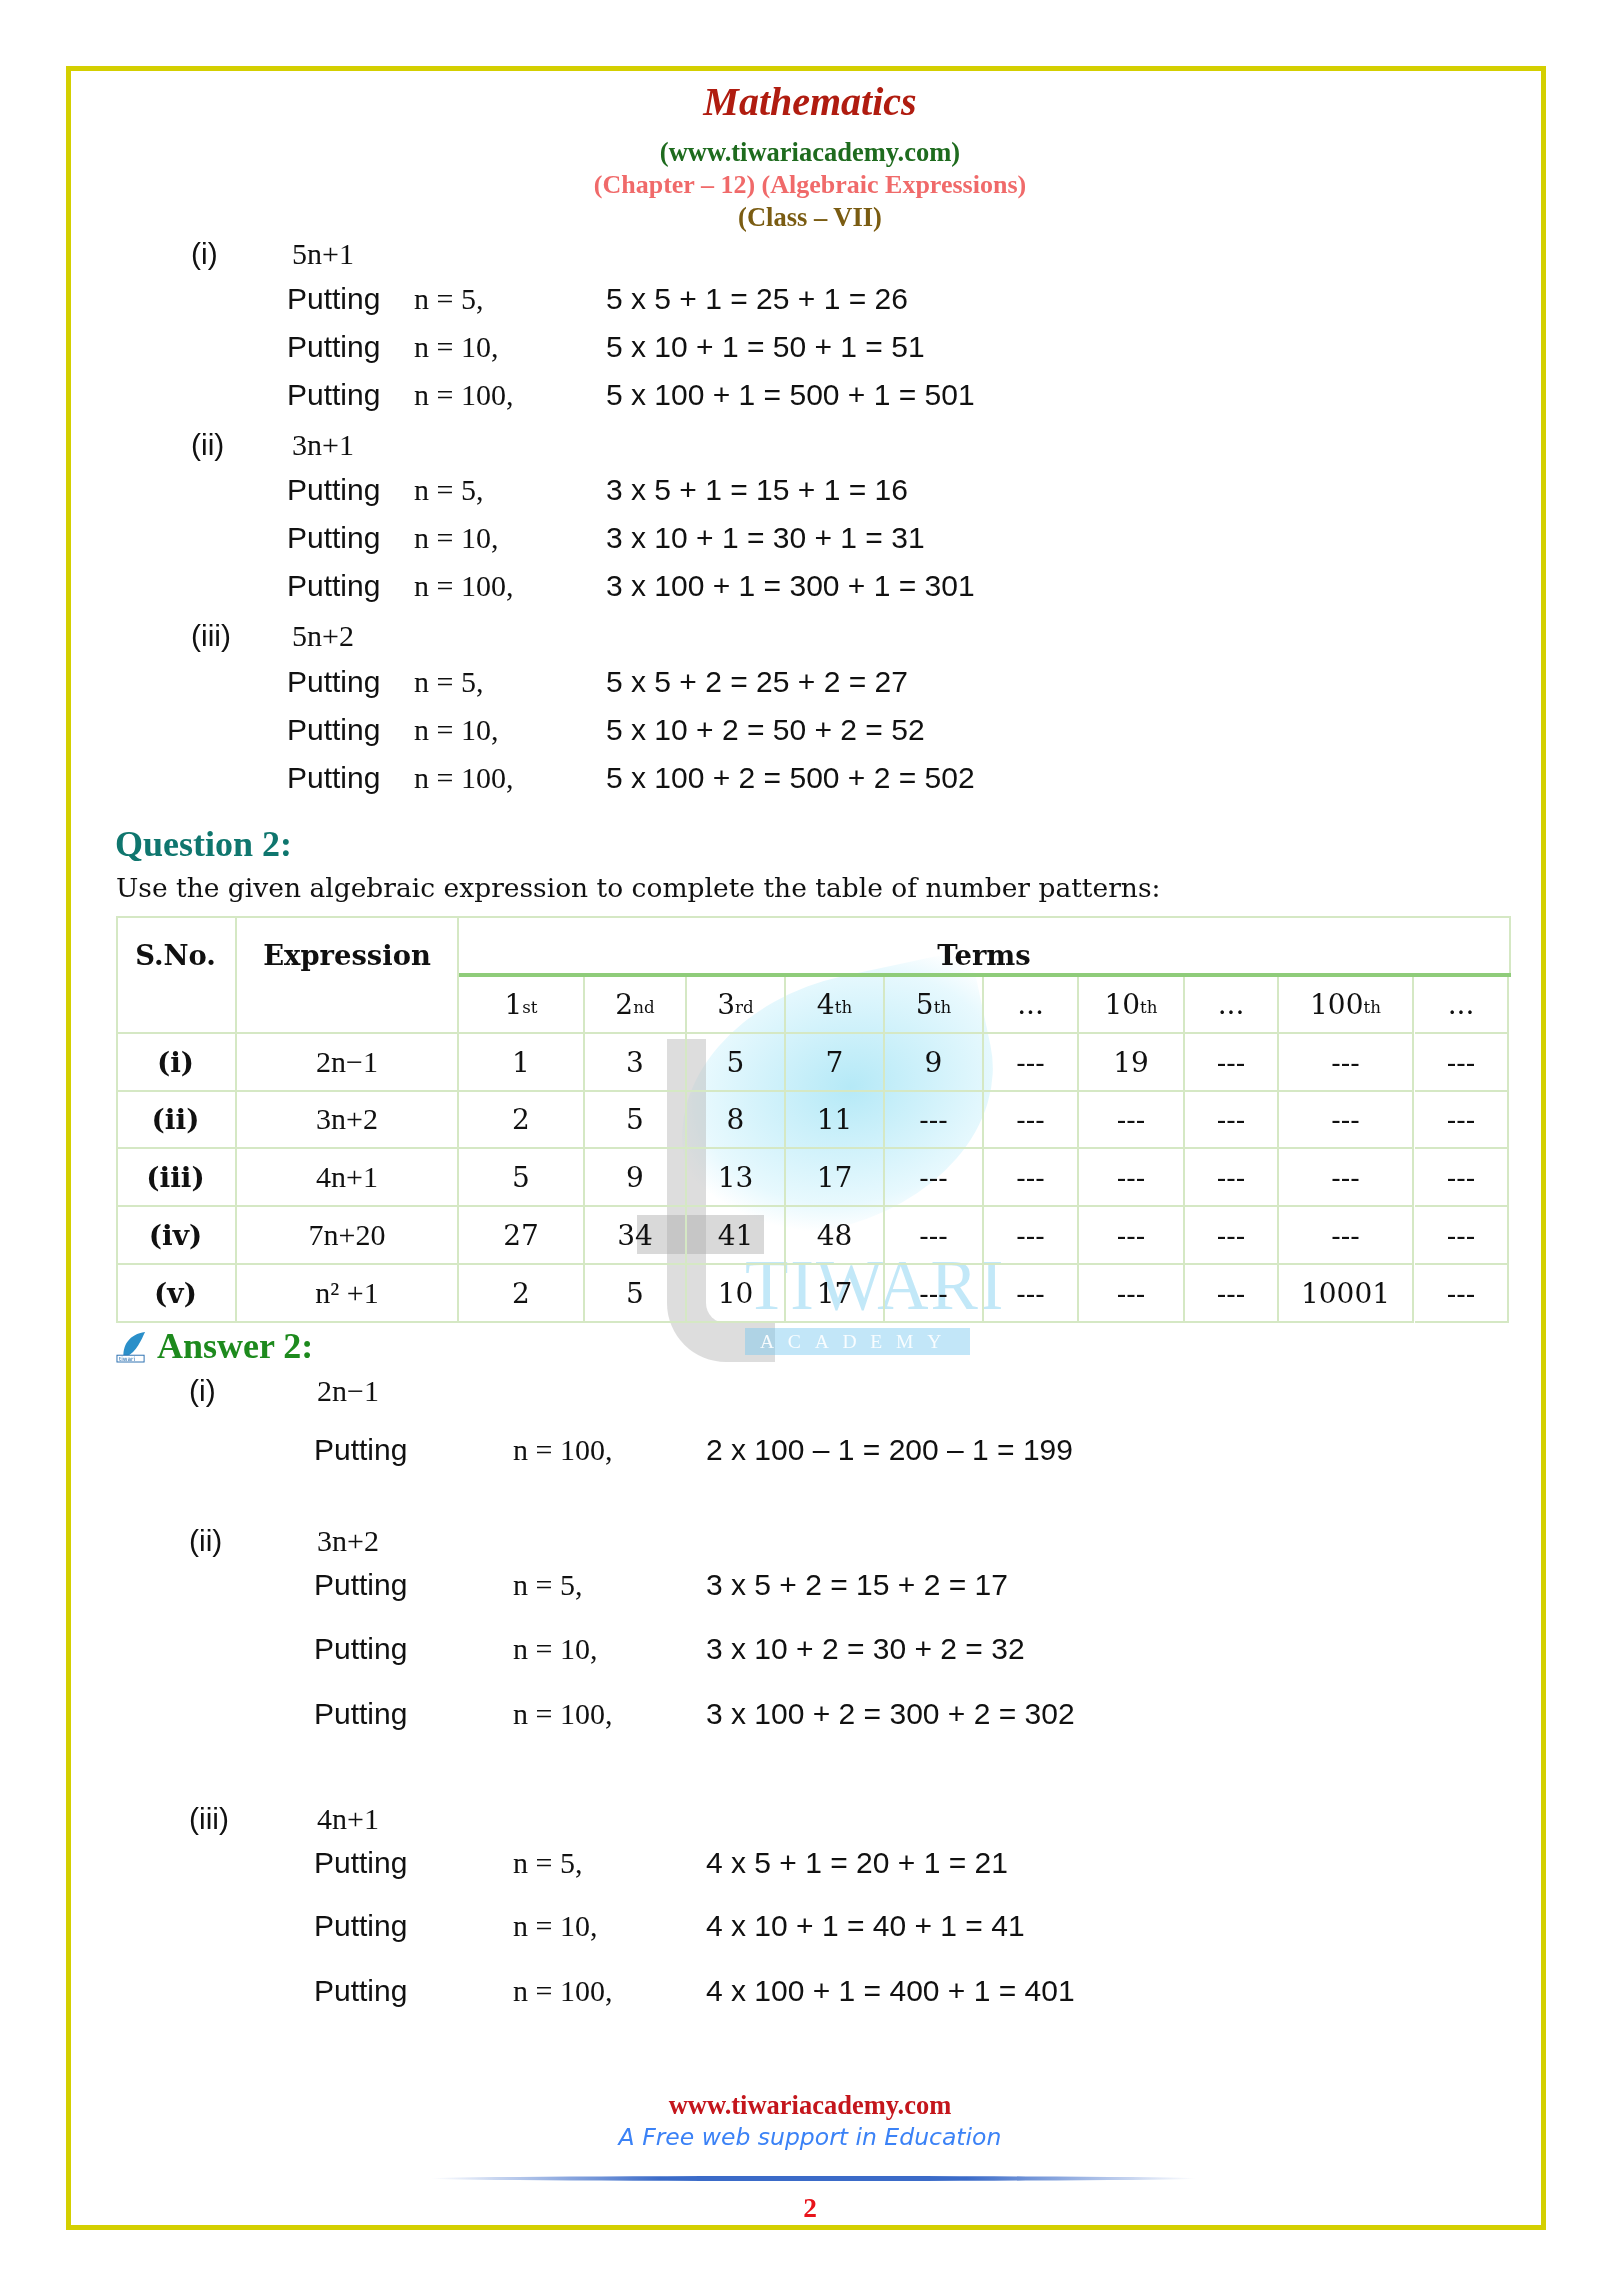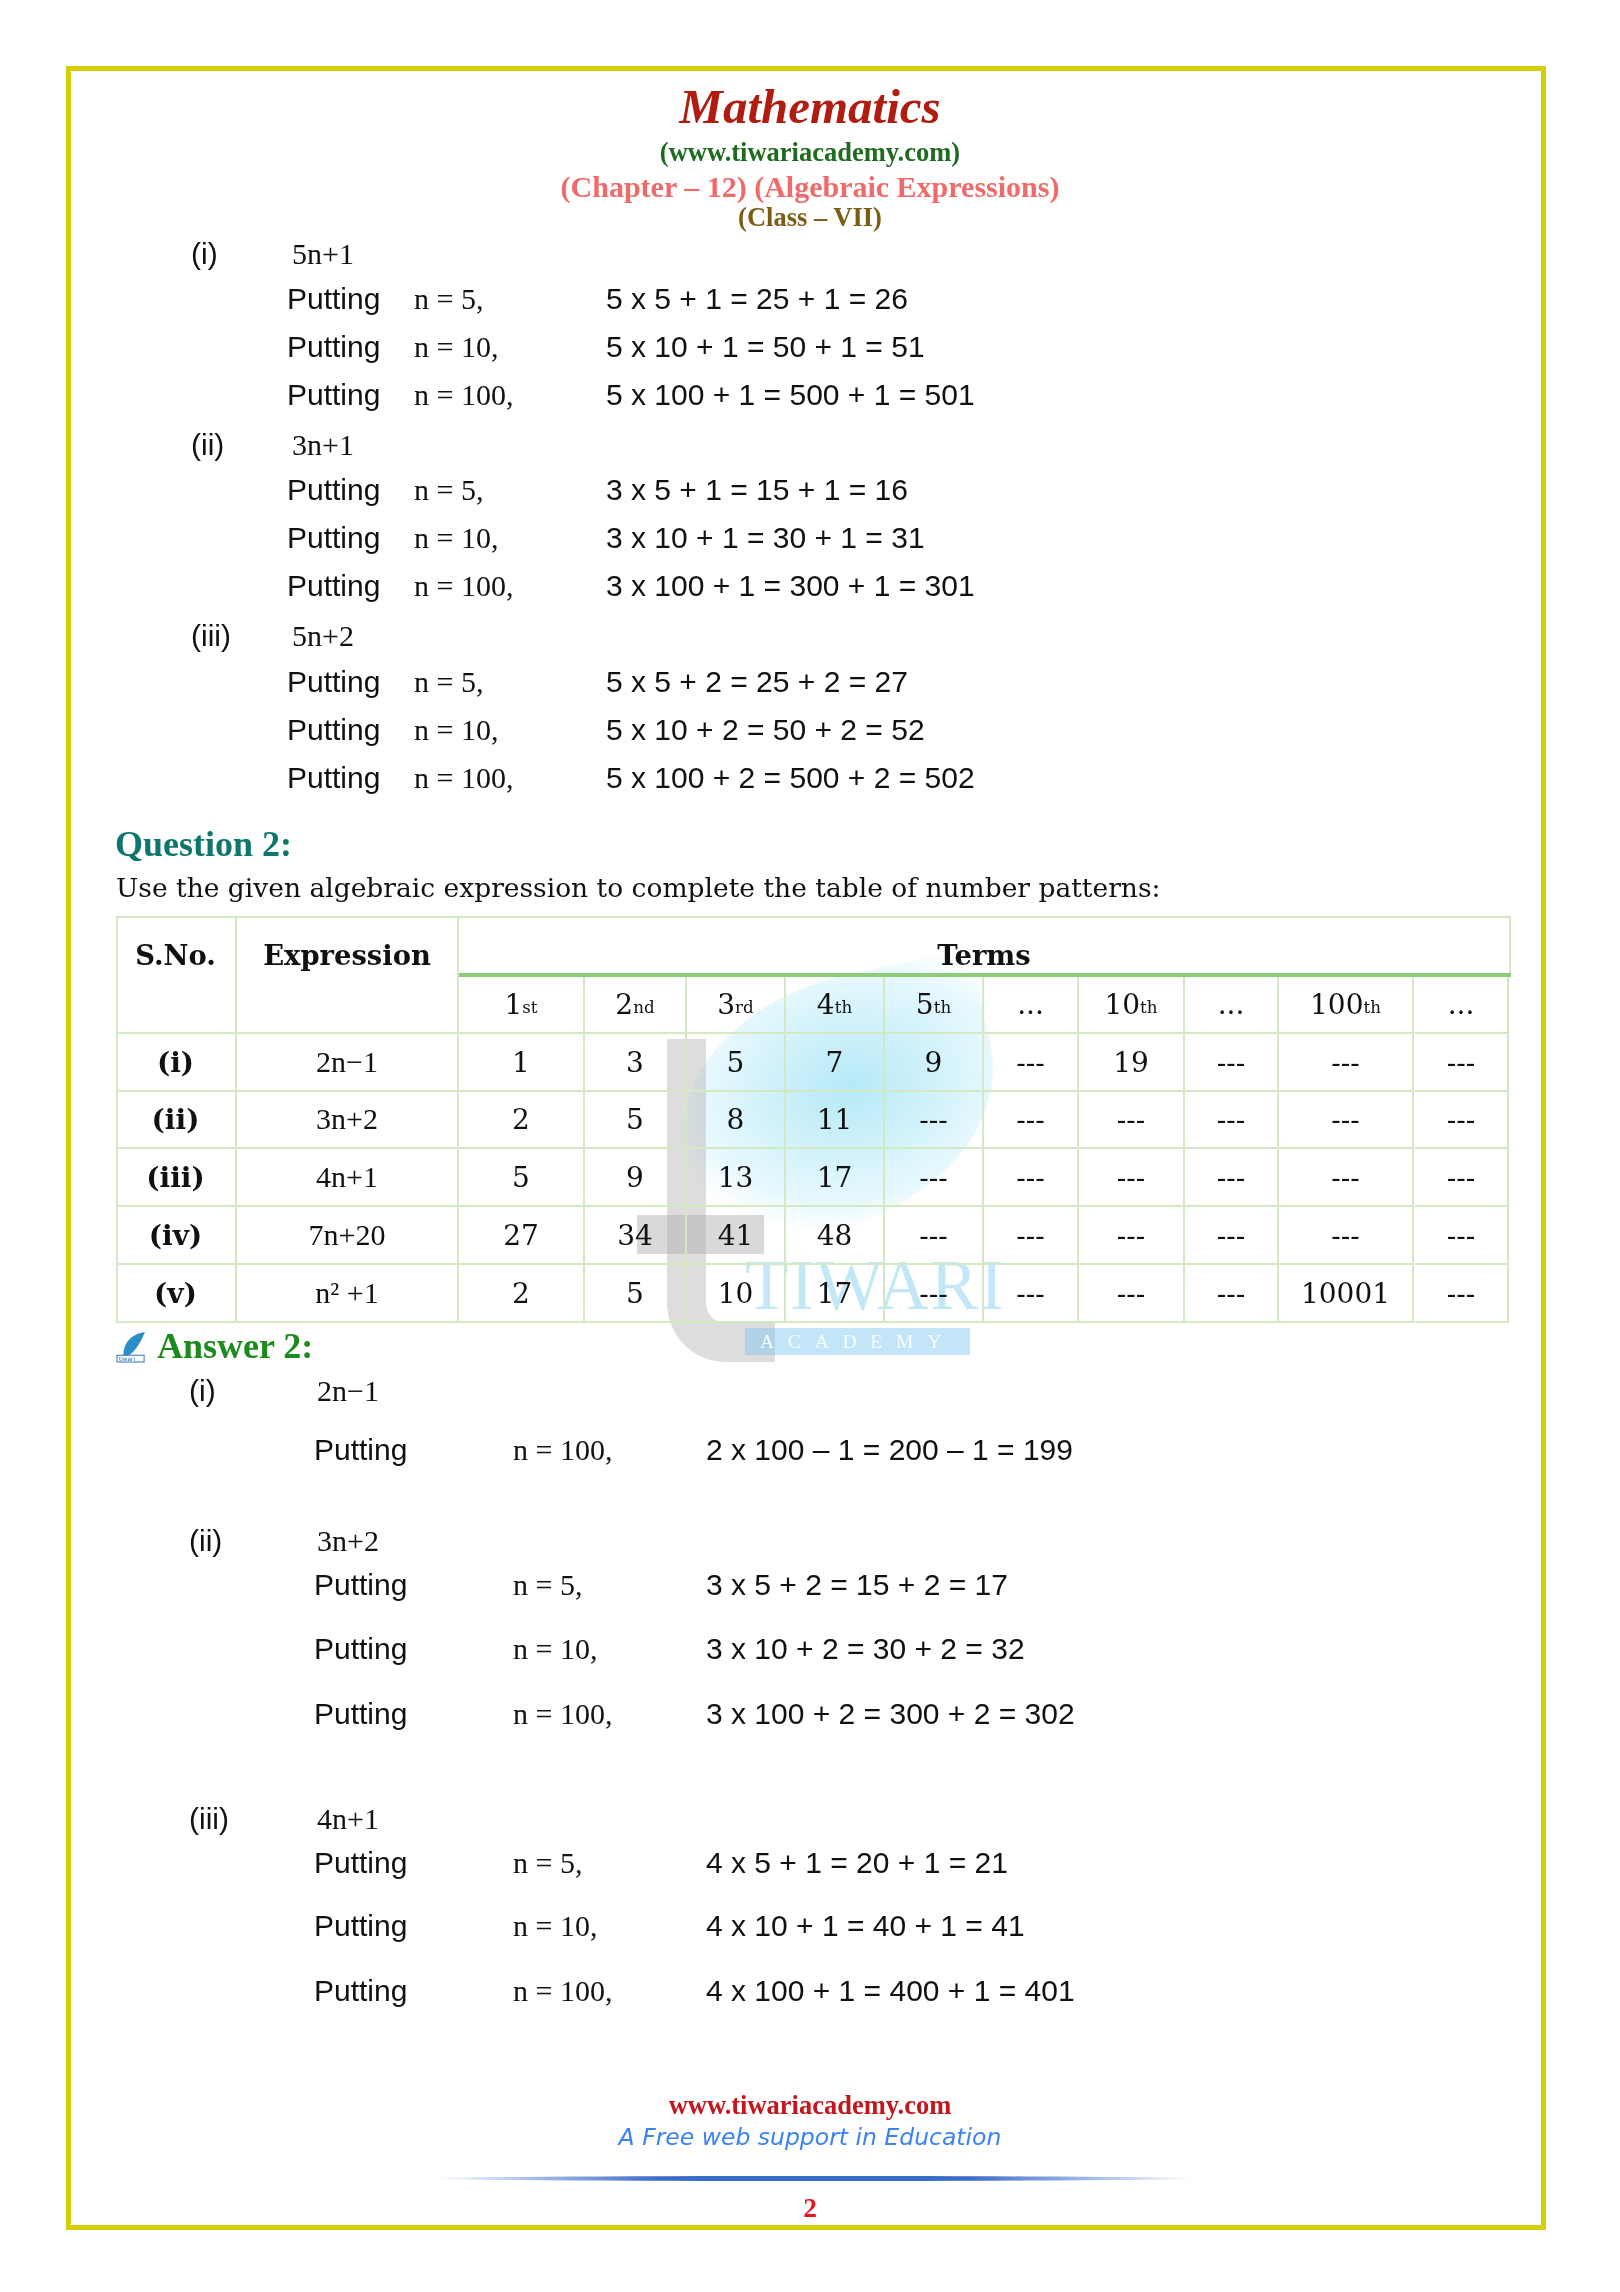--- a/index.html
+++ b/index.html
@@ -2,25 +2,25 @@
 <html><head>
 <meta charset="utf-8">
 <style>
   html, body { margin:0; padding:0; background:#ffffff; }
   body { width:1620px; height:2293px; position:relative; overflow:hidden;
          font-family:"DejaVu Serif", serif; color:#111; }
   .frame { position:absolute; left:66px; top:66px; width:1480px; height:2164px;
            border:5.9px solid #d4cf00; box-sizing:border-box; }
   .abs { position:absolute; white-space:nowrap; }
   .title { left:0; width:1620px; text-align:center; top:78px; font-family:"Liberation Serif", serif;
-           font-style:italic; font-weight:bold; font-size:49px; color:#b01c10; }
+           font-style:italic; font-weight:bold; font-size:40px; color:#b01c10; }
   .site { left:0; width:1620px; text-align:center; top:137px; font-family:"Liberation Serif", serif;
           font-weight:bold; font-size:26.5px; color:#1e6b1e; }
   .chapter { left:0; width:1620px; text-align:center; top:170px; font-family:"Liberation Serif", serif;
-             font-weight:bold; font-size:30px; color:#f06a6a; }
+             font-weight:bold; font-size:26px; color:#f06a6a; }
   .cls { left:0; width:1620px; text-align:center; top:202px; font-family:"Liberation Serif", serif;
          font-weight:bold; font-size:26.5px; color:#7a5c12; }
   .txt { font-family:"Liberation Sans Narrow","Liberation Sans", sans-serif; font-size:30px; color:#111; }
   .num { font-family:"Liberation Serif", serif; font-size:30px; color:#111; }
   .qhead { font-family:"Liberation Serif", serif; font-weight:bold; font-size:36px; color:#0f766e; }
   .ahead { font-family:"Liberation Serif", serif; font-weight:bold; font-size:36px; color:#1d8a1d; }
   .instr { font-family:"DejaVu Serif", serif; font-size:26.5px; color:#111; }
 
   
   .tbl { position:absolute; left:116px; top:916px; width:1393px; height:406px; }

